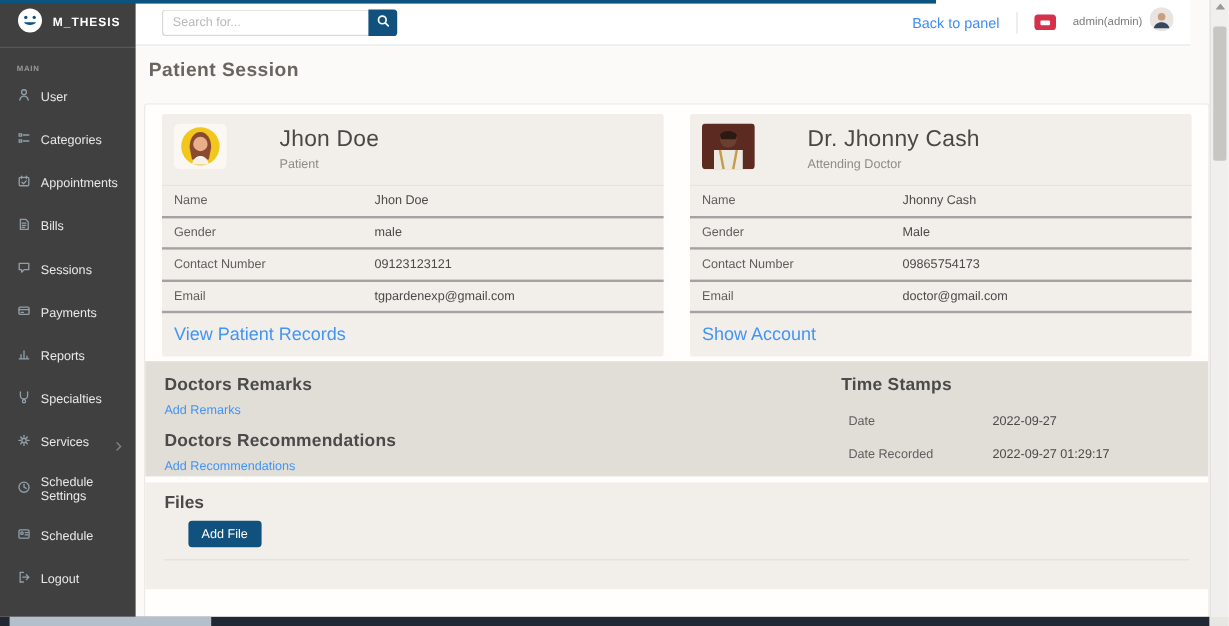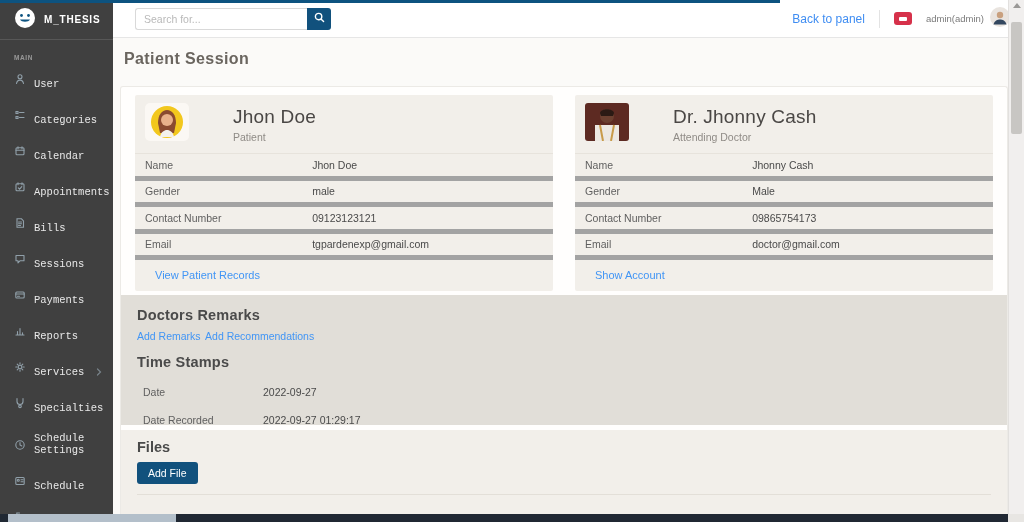--- a/index.html
+++ b/index.html
@@ -7,27 +7,27 @@
   body { font-family:"Liberation Sans", sans-serif; background:#fbfaf8; position:relative; }
 
   
   .top-edge { position:absolute; top:0; left:0; width:780px; height:3px; background:#0d5380; z-index:40; }
 
   
   .sidebar { position:absolute; left:0; top:0; width:113px; height:514px; background:#404040; z-index:30; }
   .brand { display:flex; align-items:center; gap:8px; padding:9px 10px 9px 14px; border-bottom:1px solid rgba(255,255,255,.12); height:40px; }
   .brand-name { color:#fff; font-size:10px; font-weight:bold; letter-spacing:.8px; }
   .nav-section { color:rgba(255,255,255,.45); font-size:6.5px; letter-spacing:.6px; padding:14px 0 2px 14px; font-weight:bold; }
-  .nav-item { display:flex; align-items:flex-end; gap:8px; padding:9px 8px 9px 14px; cursor:pointer; position:relative;font-family:Liberation Mono, monospace; }
+  .nav-item { display:flex; align-items:center; gap:8px; padding:9px 8px 9px 14px; cursor:pointer; position:relative; }
   .nav-item .lbl { color:rgba(255,255,255,.88); font-size:10.5px; }
   .nav-item svg { flex:0 0 auto; opacity:.65; }
   .nav-caret { position:absolute; right:10px; top:12px; opacity:.7; }
 
   
-  .topbar { position:absolute; left:113px; top:0; right:0; height:38px; background:#fff; border-bottom:1px solid #e6e6e6; z-index:20; display:flex; align-items:center; padding:0 14px 0 22px; }
+  .topbar { position:absolute; left:113px; top:0; right:32px; height:38px; background:#fff; border-bottom:1px solid #e6e6e6; z-index:20; display:flex; align-items:center; padding:0 14px 0 22px; }
   .search-group { display:flex; align-items:stretch; height:22px; }
   .search-input { width:172px; border:1px solid #d9d9d9; border-right:none; border-radius:3px 0 0 3px; font-size:10.5px; padding:0 8px; color:#555; outline:none; background:#fff; font-family:"Liberation Sans", sans-serif; }
   .search-input::placeholder { color:#b9b9b9; }
   .search-btn { width:24px; background:#11517d; border:none; border-radius:0 3px 3px 0; display:flex; align-items:center; justify-content:center; cursor:pointer; }
   .topbar-right { margin-left:auto; display:flex; align-items:center; gap:14px; }
   .back-link { color:#3f8df2; font-size:12px; text-decoration:none; cursor:pointer; }
   .tb-divider { width:1px; height:18px; background:#e3e3e3; }
   .notif-badge { width:18px; height:13px; background:#d6314a; border-radius:3px; display:flex; align-items:center; justify-content:center; cursor:pointer; }
   .notif-badge i { display:block; width:8px; height:4px; background:#fff; border-radius:1px; }
   .user-chip { display:flex; align-items:center; gap:6px; cursor:pointer; }
@@ -37,37 +37,37 @@
   .content { position:absolute; left:113px; top:38px; right:16px; bottom:8px; background:#fbfaf8; overflow:hidden; padding:12px 0 0 7px; }
   .page-title { font-size:16px; color:#6a655f; letter-spacing:.4px; padding-left:4px; }
   .panel { margin-top:18px; background:#fffefd; border:1px solid #eceae6; border-bottom:none; border-radius:3px 3px 0 0; height:437px; overflow:hidden; }
 
   .cards-row { display:flex; gap:22px; padding:8px 14px 0 14px; align-items:flex-start; }
   .pcard { flex:1 1 0; background:#f2efea; border-radius:2px; }
   .pcard-head { display:flex; align-items:center; padding:8px 10px; border-bottom:1px solid #e7e3dc; }
   .pcard-name-block { margin-left:44px; }
   .pcard-name { font-size:19px; color:#4a4745; font-weight:500; letter-spacing:.2px; }
   .pcard-role { font-size:10.5px; color:#8f8b86; margin-top:3px; }
-  .prow { display:flex; align-items:center; height:26.5px; border-bottom:5px solid #a3a3a3; padding:0 10px; font-size:10.5px; }
+  .prow { display:flex; align-items:center; height:26.5px; border-bottom:2px solid #a3a3a3; padding:0 10px; font-size:10.5px; }
   .prow .k { width:42%; color:#5f5f5f; }
   .prow .v { color:#4a4a4a; }
-  .pcard-link { display:inline-block; padding:9px 10px 10px 20px; color:#4195f5; font-size:11px; cursor:pointer; text-decoration:none; }
-
-  .remarks-band { margin-top:4px; background:#e1ded8; height:130px; display:flex; padding:12px 18px 0 16px;flex-direction:column; }
+  .pcard-link { display:inline-block; padding:9px 10px 10px 10px; color:#4195f5; font-size:15px; cursor:pointer; text-decoration:none; }
+
+  .remarks-band { margin-top:4px; background:#e1ded8; height:96px; display:flex; padding:12px 18px 0 16px; }
   .rb-left { flex:1 1 auto; }
   .rb-title { font-size:14.5px; color:#4a4a4a; font-weight:600; letter-spacing:.2px; }
   .rb-link { display:inline-block; margin:7px 0 12px 0; color:#4195f5; font-size:10.5px; cursor:pointer; text-decoration:none; }
   .rb-right { width:288px; flex:0 0 auto; }
   .ts-row { display:flex; font-size:10.5px; margin-top:16px; padding-left:6px; }
   .ts-row .k { width:120px; color:#5f5f5f; }
   .ts-row .v { color:#4a4a4a; }
 
   .files-band { margin-top:5px; background:#f2efea; height:89px; padding:9px 16px 0 16px; overflow:hidden; }
   .files-title { font-size:14.5px; color:#4a4a4a; font-weight:600; }
-  .add-file-btn { margin-top:7px; background:#11517d; color:#fff; border:none; border-radius:3px; font-size:10.5px; padding:5px 11px; cursor:pointer; font-family:"Liberation Sans", sans-serif; }
+  .add-file-btn { margin-top:7px; background:#11517d; color:#fff; border:none; border-radius:3px; font-size:10.5px; padding:5px 11px; cursor:pointer; font-family:"Liberation Sans", sans-serif;margin-left:20px; }
   .files-divider { margin-top:10px; border-bottom:1px solid #e3dfd8; }
 
   
   .vscroll { position:absolute; right:0; top:0; width:16px; bottom:8px; background:#f1efee; border-left:1px solid #e2e0de; z-index:50; }
   .vscroll .arrow { position:absolute; top:3px; left:4px; width:0; height:0; border-left:4px solid transparent; border-right:4px solid transparent; border-bottom:5px solid #9a9896; }
   .vscroll .thumb { position:absolute; top:22px; left:2px; width:11px; height:112px; background:#c8c6c3; border-radius:2px; }
   .hscroll { position:absolute; left:0; right:16px; bottom:0; height:8px; background:#202833; z-index:50; }
   .hscroll .thumb { position:absolute; left:8px; top:0; width:168px; height:8px; background:#b3bfca; }
   .scroll-corner { position:absolute; right:0; bottom:0; width:16px; height:8px; background:#e8e6e3; z-index:51; }
 </style>
@@ -99,27 +99,20 @@
     </div>
     <div class="nav-item">
       <span><svg width="12" height="12" viewBox="0 0 12 12" fill="none" stroke="#bcd3e2" stroke-width="1.1" stroke-linecap="round">
             <path d="M2 2.5h2v2H2zM2 7.5h2v2H2zM5.5 3.5H10M5.5 8.5H10"></path>
           </svg></span>
       <span class="lbl">Categories</span>
     </div>
     <div class="nav-item">
       <span><svg width="12" height="12" viewBox="0 0 12 12" fill="none" stroke="#bcd3e2" stroke-width="1.1" stroke-linecap="round">
             <rect x="2" y="2.8" width="8" height="7" rx="1"></rect>
-            <path d="M4 1.8v2M8 1.8v2M2 5.2h8"></path>
-          </svg></span>
-      <span class="lbl">Calendar</span>
-    </div>
-    <div class="nav-item">
-      <span><svg width="12" height="12" viewBox="0 0 12 12" fill="none" stroke="#bcd3e2" stroke-width="1.1" stroke-linecap="round">
-            <rect x="2" y="2.8" width="8" height="7" rx="1"></rect>
             <path d="M4 1.8v2M8 1.8v2M4.3 6.8l1.3 1.3 2.2-2.4"></path>
           </svg></span>
       <span class="lbl">Appointments</span>
     </div>
     <div class="nav-item">
       <span><svg width="12" height="12" viewBox="0 0 12 12" fill="none" stroke="#bcd3e2" stroke-width="1.1" stroke-linecap="round">
             <path d="M3 1.8h4.5L9.5 4v6.2H3z"></path>
             <path d="M4.5 5h3M4.5 6.8h3M4.5 8.5h2"></path>
           </svg></span>
       <span class="lbl">Bills</span>
@@ -135,38 +128,38 @@
             <rect x="1.8" y="3" width="8.4" height="6" rx="1"></rect>
             <path d="M1.8 5h8.4M3.5 7.3h2"></path>
           </svg></span>
       <span class="lbl">Payments</span>
     </div>
     <div class="nav-item">
       <span><svg width="12" height="12" viewBox="0 0 12 12" fill="none" stroke="#bcd3e2" stroke-width="1.1" stroke-linecap="round">
             <path d="M2 10h8M3.5 10V6.5M6 10V3.5M8.5 10V7.8"></path>
           </svg></span>
       <span class="lbl">Reports</span>
+    </div>
+    <div class="nav-item">
+      <span><svg width="12" height="12" viewBox="0 0 12 12" fill="none" stroke="#bcd3e2" stroke-width="1.1" stroke-linecap="round">
+            <path d="M3 1.5v3a3 3 0 006 0v-3"></path>
+            <circle cx="6" cy="9.3" r="1.3"></circle>
+            <path d="M6 7.5V8"></path>
+          </svg></span>
+      <span class="lbl">Specialties</span>
     </div>
     <div class="nav-item">
       <span><svg width="12" height="12" viewBox="0 0 12 12" fill="none" stroke="#bcd3e2" stroke-width="1.1" stroke-linecap="round">
             <circle cx="6" cy="6" r="1.8"></circle>
             <path d="M6 1.8v1.4M6 8.8v1.4M1.8 6h1.4M8.8 6h1.4M3.2 3.2l1 1M7.8 7.8l1 1M8.8 3.2l-1 1M4.2 7.8l-1 1"></path>
           </svg></span>
       <span class="lbl">Services</span>
       <span class="nav-caret"><svg width="8" height="8" viewBox="0 0 8 8" fill="none" stroke="#bcd3e2" stroke-width="1.2" stroke-linecap="round">
             <path d="M2.5 1l3 3-3 3"></path>
           </svg></span>
-    </div>
-    <div class="nav-item">
-      <span><svg width="12" height="12" viewBox="0 0 12 12" fill="none" stroke="#bcd3e2" stroke-width="1.1" stroke-linecap="round">
-            <path d="M3 1.5v3a3 3 0 006 0v-3"></path>
-            <circle cx="6" cy="9.3" r="1.3"></circle>
-            <path d="M6 7.5V8"></path>
-          </svg></span>
-      <span class="lbl">Specialties</span>
     </div>
     <div class="nav-item">
       <span><svg width="12" height="12" viewBox="0 0 12 12" fill="none" stroke="#bcd3e2" stroke-width="1.1" stroke-linecap="round">
             <circle cx="6" cy="6" r="4.2"></circle>
             <path d="M6 3.5V6l1.8 1"></path>
           </svg></span>
       <span class="lbl">Schedule Settings</span>
     </div>
     <div class="nav-item">
       <span><svg width="12" height="12" viewBox="0 0 12 12" fill="none" stroke="#bcd3e2" stroke-width="1.1" stroke-linecap="round">
@@ -289,20 +282,21 @@
           <span class="v">doctor@gmail.com</span>
         </div>
         <a class="pcard-link">Show Account</a>
       </div>
     </div>
 
     <div class="remarks-band">
       <div class="rb-left">
         <div class="rb-title">Doctors Remarks</div>
         <a class="rb-link">Add Remarks</a>
+        <div class="rb-title">Doctors Recommendations</div>
         <a class="rb-link">Add Recommendations</a>
       </div>
       <div class="rb-right">
         <div class="rb-title">Time Stamps</div>
         <div class="ts-row">
           <span class="k">Date</span>
           <span class="v">2022-09-27</span>
         </div>
         <div class="ts-row">
           <span class="k">Date Recorded</span>

